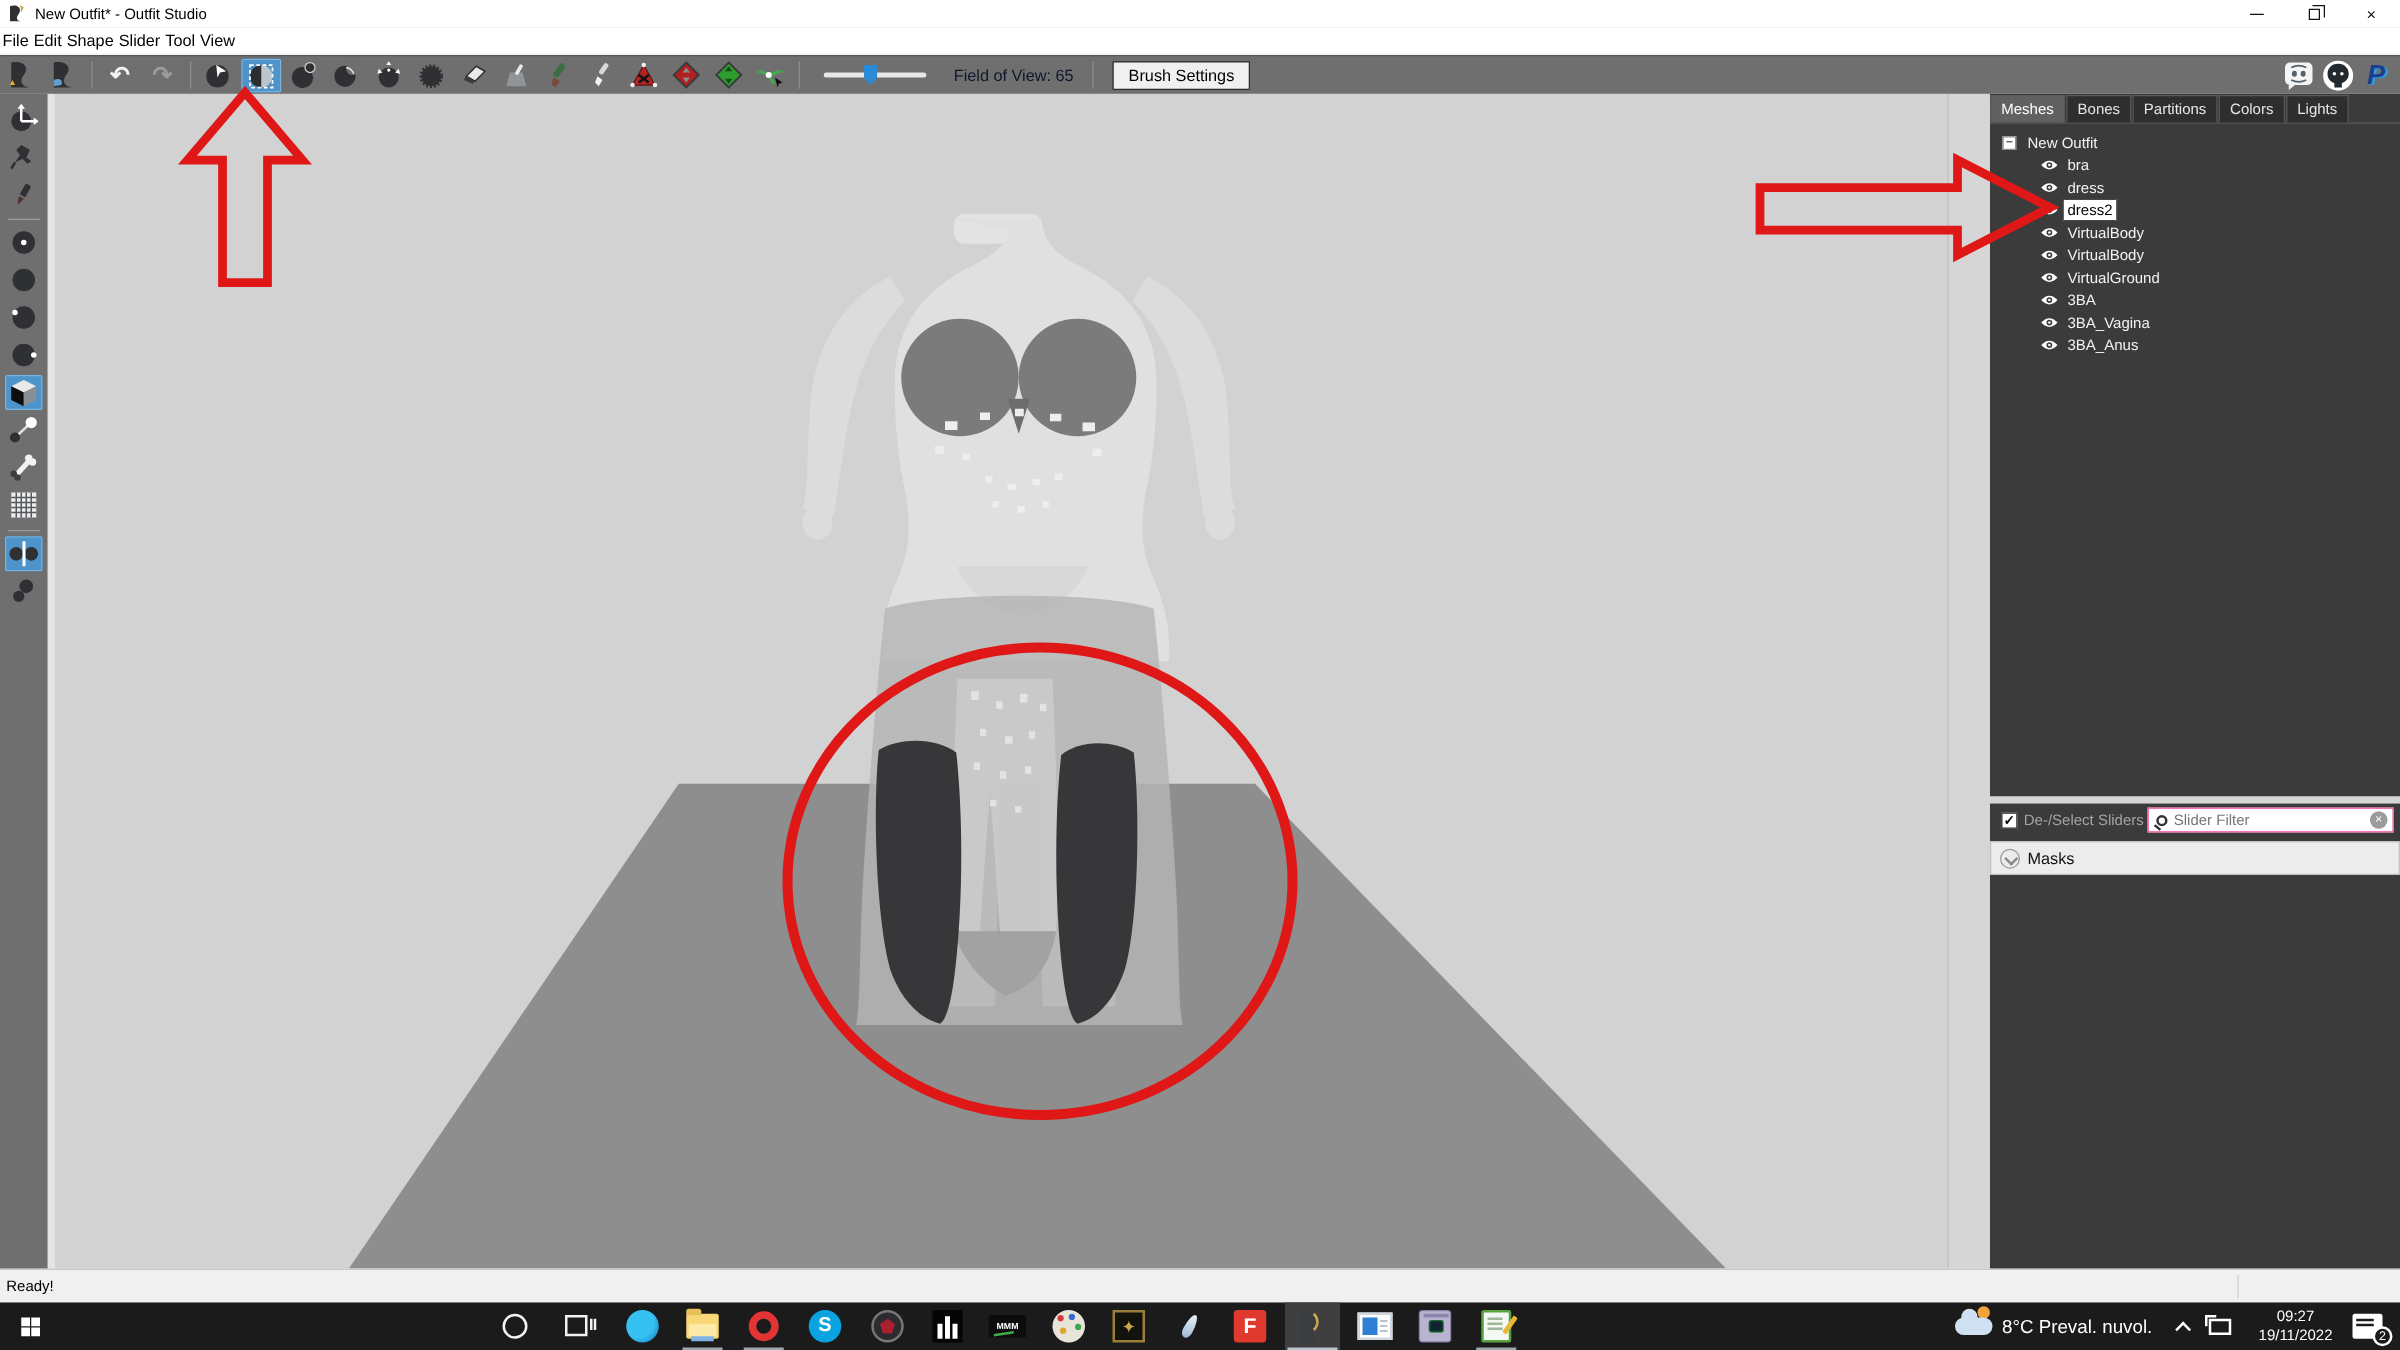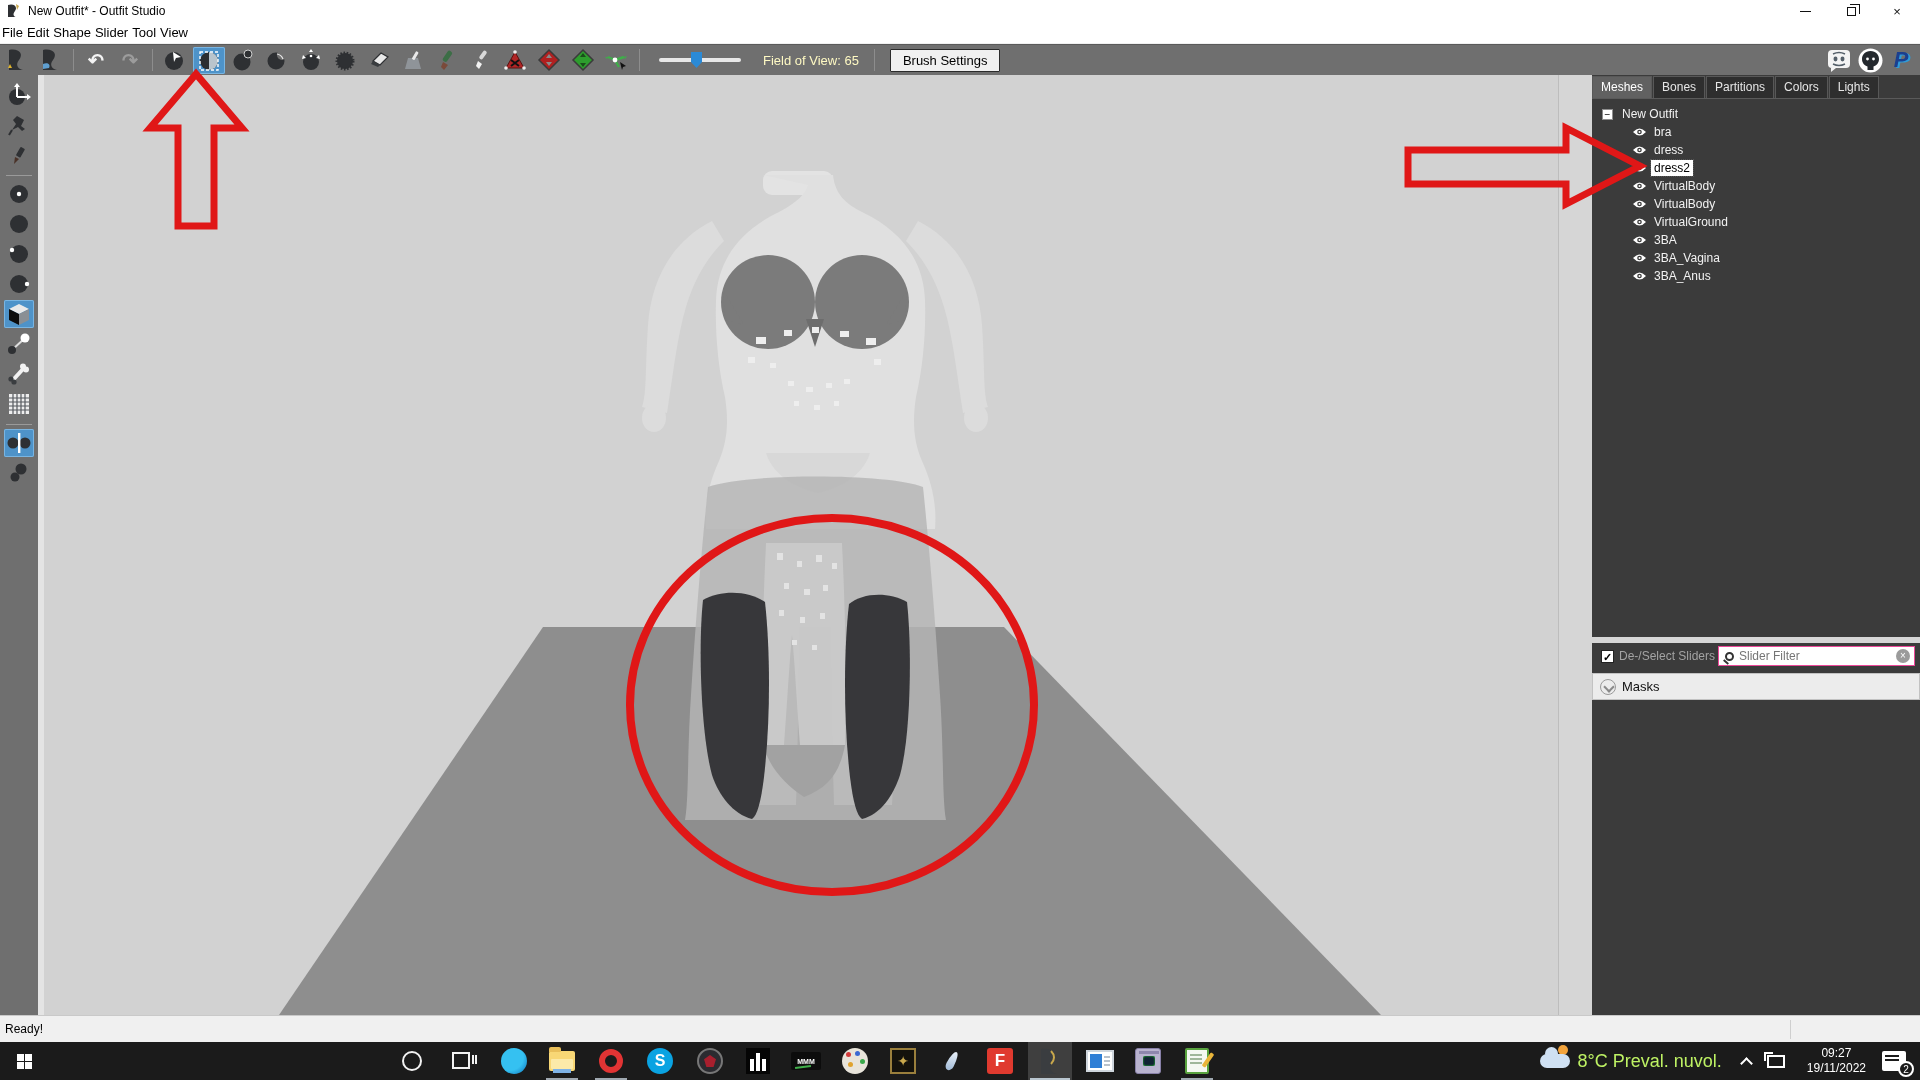--- a/index.html
+++ b/index.html
@@ -26,21 +26,21 @@
 
   
   .toolbar { position:absolute; left:0; top:44px; width:1920px; height:31px; background:#6f6f6f;
     border-top:1px solid #5a5a5a; display:flex; align-items:center; z-index:10; }
   .tbtn { width:32px; height:27px; display:flex; align-items:center; justify-content:center; margin:0 1px; border-radius:2px; }
   .tbtn.active { background:#4e93c9; box-shadow:inset 0 0 0 1px #79b5e2; }
   .tsep { width:1px; height:22px; background:#8d8d8d; margin:0 5px; }
   .fov-track { width:82px; height:4px; background:#e8e8e8; border-radius:2px; position:relative; margin:0 8px 0 14px; }
   .fov-thumb { position:absolute; left:32px; top:-6px; width:11px; height:16px; background:#2b8ad6;
     clip-path:polygon(0 0,100% 0,100% 62%,50% 100%,0 62%); }
-  .fov-label { color:#fef9c3; font-size:13px; margin:0 10px 0 14px; white-space:nowrap; }
+  .fov-label { color:#0f172a; font-size:13px; margin:0 10px 0 14px; white-space:nowrap; }
   .brush-btn { background:#f0f0f0; border:1px solid #2b2b2b; color:#000; font-size:13px;
     padding:3px 12px; margin-left:10px; border-radius:1px; }
   .tb-right { position:absolute; right:6px; top:2px; display:flex; align-items:center; gap:5px; }
   .sq-ico { width:26px; height:26px; display:flex; align-items:center; justify-content:center; }
 
   
   .left-rail { position:absolute; left:0; top:75px; width:38px; height:940px; background:#6f6f6f; z-index:5;
     display:flex; flex-direction:column; align-items:center; padding-top:6px; }
   .rbtn { width:30px; height:28px; display:flex; align-items:center; justify-content:center; margin-bottom:2px; border-radius:2px; }
   .rbtn.active { background:#4e93c9; box-shadow:inset 0 0 0 1px #79b5e2; }
@@ -132,21 +132,21 @@
   .ic-window i { display:block; } .ic-window .blue { width:12px; background:#2f7fd6; }
   .ic-window .lines { flex:1; background:repeating-linear-gradient(#fff 0 2px,#b9c2cc 2px 4px); }
   .ic-machine { width:26px; height:26px; background:#b9b3cf; border-radius:3px; border:1px solid #8880a8; position:relative; }
   .ic-machine i { position:absolute; left:7px; top:7px; width:12px; height:10px; background:#123; box-shadow:inset 0 0 2px #3f3; border-radius:2px; }
   .ic-machine:after { content:""; position:absolute; left:3px; top:2px; width:20px; height:3px; background:#8e87ad; }
   .ic-notepad { width:24px; height:26px; background:#f4f8f2; border:2px solid #59a33f; border-radius:2px; position:relative; }
   .ic-notepad i { position:absolute; left:3px; top:4px; width:12px; height:2px; background:#9fb79a; box-shadow:0 4px 0 #9fb79a,0 8px 0 #9fb79a; }
   .ic-notepad:after { content:""; position:absolute; right:-3px; top:2px; width:4px; height:16px; background:#e9b53a; transform:rotate(35deg); border-radius:1px; }
 
   .tray { position:absolute; right:0; top:0; height:38px; display:flex; align-items:center; }
-  .weather { display:flex; align-items:center; color:#bef264; font-size:18px; gap:8px; padding:0 14px; }
+  .weather { display:flex; align-items:center; color:#ffffff; font-size:15px; gap:8px; padding:0 14px; }
   .cloud { width:30px; height:14px; background:#cfe0f2; border-radius:8px; position:relative; }
   .cloud:before { content:""; position:absolute; left:5px; top:-7px; width:13px; height:13px; background:#cfe0f2; border-radius:50%; }
   .cloud:after { content:""; position:absolute; right:2px; top:-9px; width:10px; height:10px; background:#f2a33c; border-radius:50%; z-index:-1; }
   .chevron-up { width:9px; height:9px; border-left:2px solid #fff; border-top:2px solid #fff; transform:rotate(45deg); margin:4px 12px 0 6px; }
   .net-ico { width:18px; height:13px; border:2px solid #fff; position:relative; margin:0 12px 0 4px; }
   .net-ico:after { content:""; position:absolute; left:-5px; top:-5px; width:7px; height:7px; border-left:2px solid #fff; border-top:2px solid #fff; }
   .clock { color:#fff; font-size:12px; text-align:center; line-height:15px; padding:0 10px; }
   .notif { position:relative; width:24px; height:20px; background:#fff; border-radius:2px; margin:0 14px 0 6px; }
   .notif i { position:absolute; left:3px; top:4px; width:14px; height:2px; background:#1b1b1b; box-shadow:0 4px 0 #1b1b1b; }
   .badge { position:absolute; right:-8px; bottom:-6px; width:16px; height:16px; background:#1b1b1b; border:2px solid #fff;

